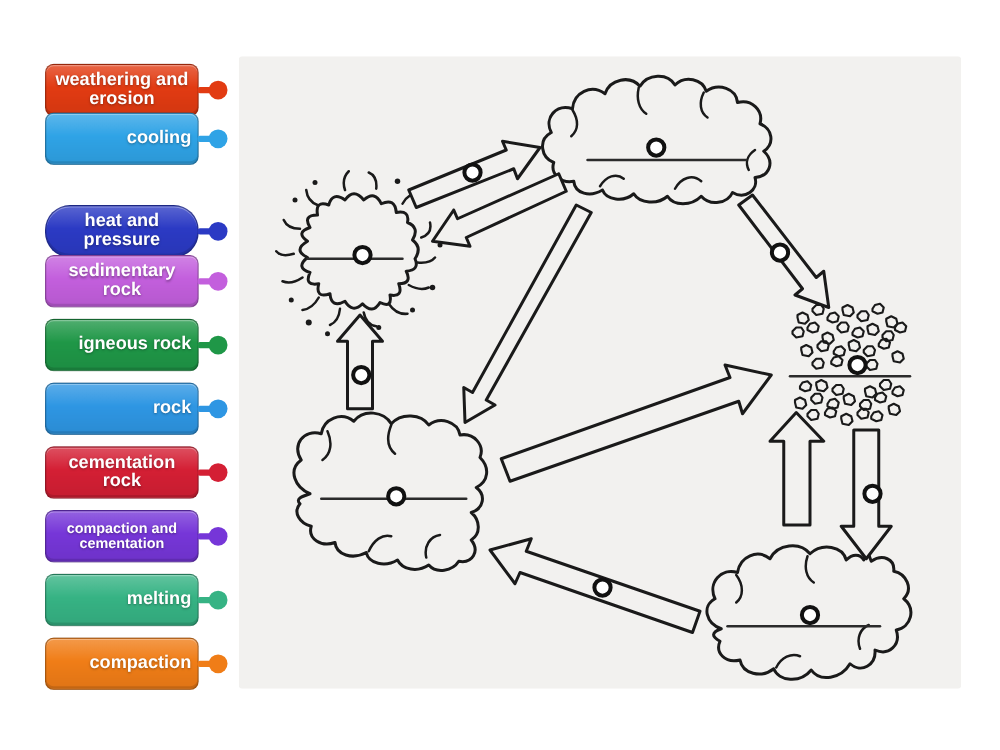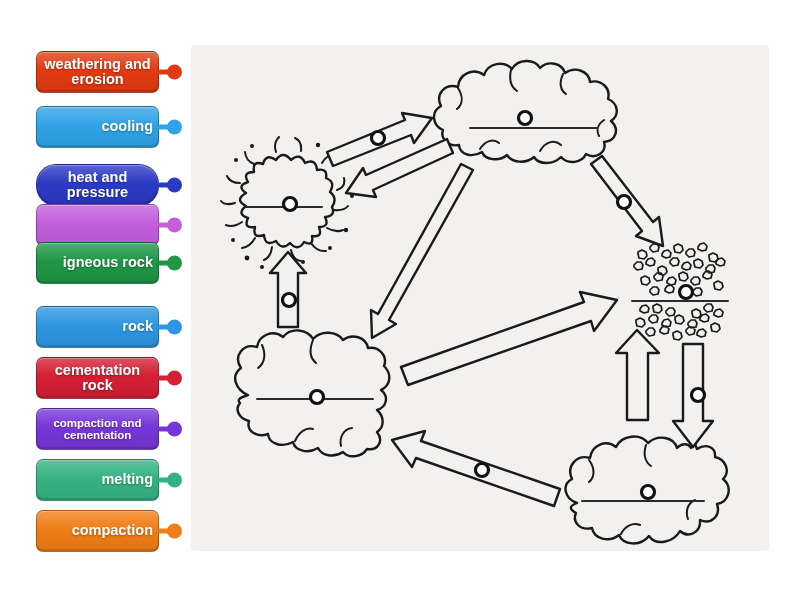--- a/index.html
+++ b/index.html
@@ -43,38 +43,39 @@
 <div class="stage">
 
   <div>
 
     <div class="chip" style="top: 51px; background-color: rgb(226, 59, 18);">
       <span>weathering and erosion</span>
       <span class="stem" style="background-color: rgb(226, 59, 18);"></span>
       <span class="dot" style="background-color: rgb(226, 59, 18);"></span>
     </div>
 
-    <div class="chip" style="top: 106px; background-color: rgb(47, 163, 230); padding-left: 44px;">
+    <div class="chip" style="top: 90px; background-color: rgb(47, 163, 230); padding-left: 44px;">
       <span>cooling</span>
       <span class="stem" style="background-color: rgb(47, 163, 230);"></span>
       <span class="dot" style="background-color: rgb(47, 163, 230);"></span>
     </div>
 
     <div class="chip" style="top: 164px; background-color: rgb(43, 58, 196); border-radius: 20px;">
       <span>heat and pressure</span>
       <span class="stem" style="background-color: rgb(43, 58, 196);"></span>
       <span class="dot" style="background-color: rgb(43, 58, 196);"></span>
     </div>
 
     <div class="chip" style="top: 204px; background-color: rgb(195, 95, 221);">
+      <span>sedimentary rock</span>
       <span class="stem" style="background-color: rgb(195, 95, 221);"></span>
       <span class="dot" style="background-color: rgb(195, 95, 221);"></span>
     </div>
 
-    <div class="chip" style="top: 242px; background-color: rgb(31, 151, 71);">
+    <div class="chip" style="top: 255px; background-color: rgb(31, 151, 71);">
       <span>igneous rock</span>
       <span class="stem" style="background-color: rgb(31, 151, 71);"></span>
       <span class="dot" style="background-color: rgb(31, 151, 71);"></span>
     </div>
 
     <div class="chip" style="top: 306px; background-color: rgb(46, 150, 227);">
       <span>rock</span>
       <span class="stem" style="background-color: rgb(46, 150, 227);"></span>
       <span class="dot" style="background-color: rgb(46, 150, 227);"></span>
     </div>

